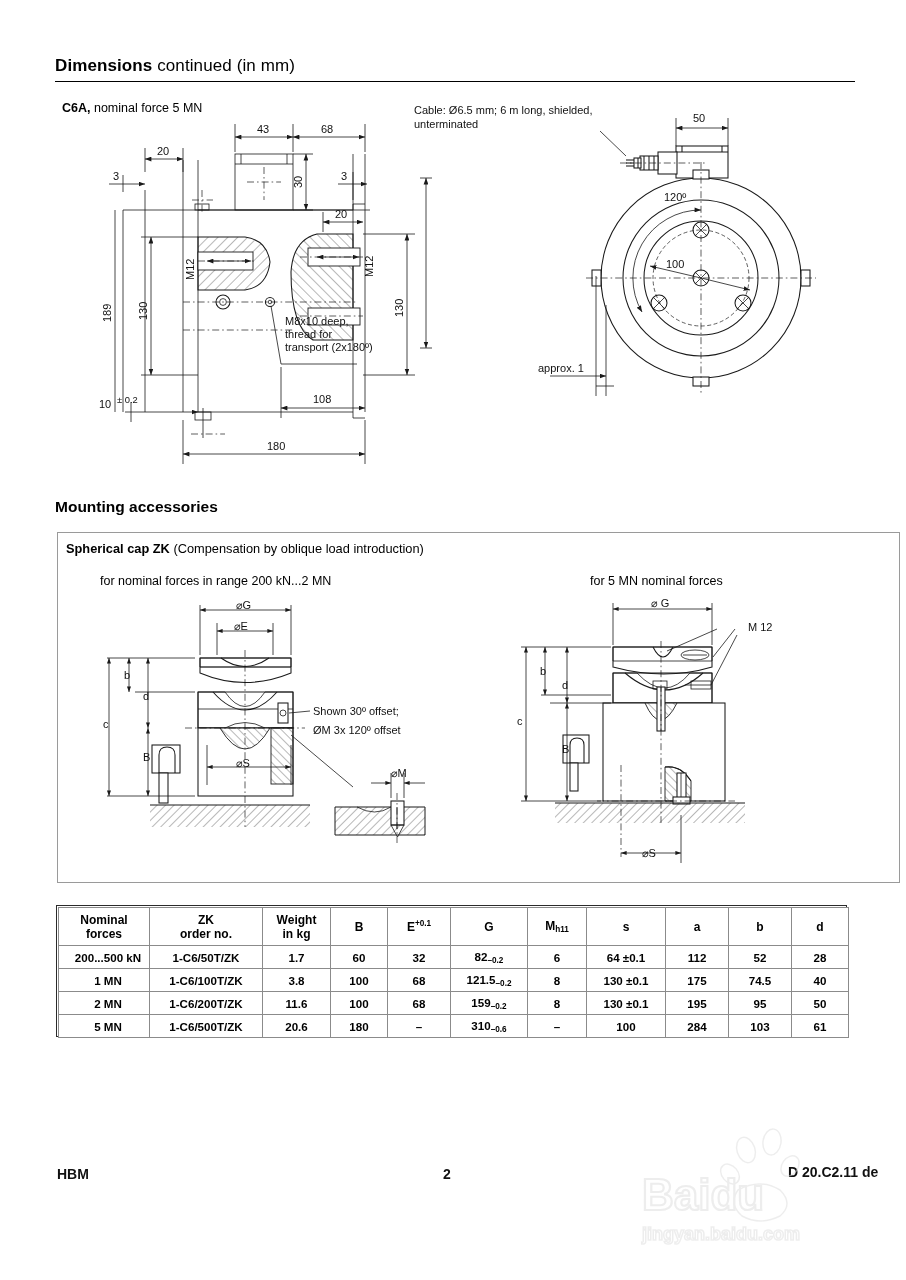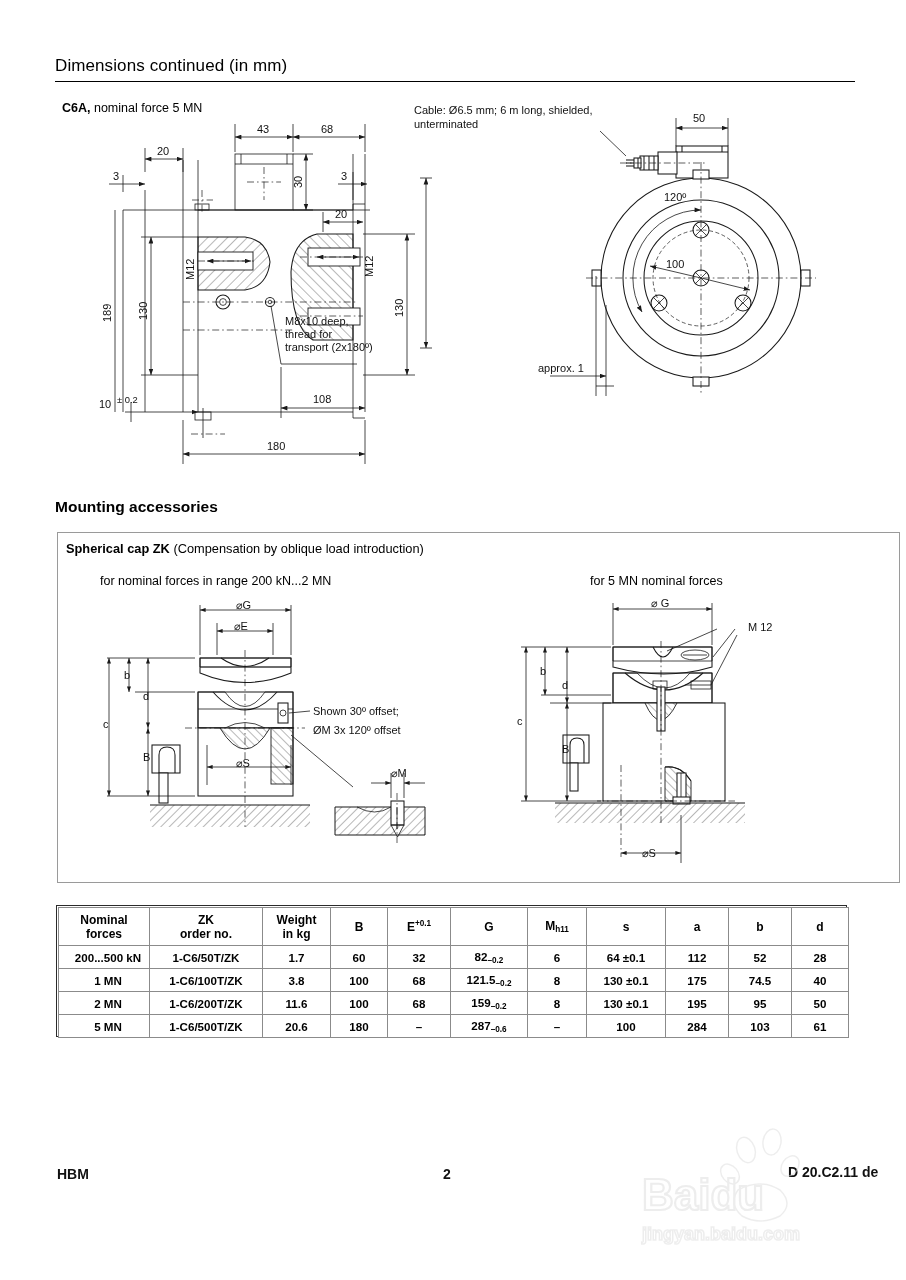--- a/index.html
+++ b/index.html
@@ -5,21 +5,21 @@
   html,body{margin:0;padding:0;}
   body{
     width:906px;height:1280px;background:#fff;
     font-family:"Liberation Sans", sans-serif;
     color:#000;position:relative;overflow:hidden;
   }
   .page{position:absolute;left:0;top:0;width:906px;height:1280px;}
 
   
   .hdr{position:absolute;left:55px;top:56px;font-size:17px;letter-spacing:.1px;white-space:nowrap;}
-  .hdr b{font-weight:normal;}
+  .hdr b{font-weight:bold;}
   .hdr-rule{position:absolute;left:55px;top:81px;width:800px;height:1.4px;background:#000;}
 
   .subttl{position:absolute;left:62px;top:101px;font-size:12.5px;white-space:nowrap;}
   .subttl b{font-weight:bold;}
 
   .sect{position:absolute;left:55px;top:498px;font-size:15.5px;font-weight:bold;}
 
   
   .accbox{position:absolute;left:57px;top:532px;width:843px;height:351px;border:1.3px solid #9a9a9a;box-sizing:border-box;background:#fff;}
   .acchd{position:absolute;left:66px;top:541px;font-size:12.8px;white-space:nowrap;}
@@ -621,21 +621,21 @@
         <td>195</td>
         <td>95</td>
         <td>50</td>
       </tr>
       <tr>
         <td class="b">5 MN</td>
         <td>1-C6/500T/ZK</td>
         <td>20.6</td>
         <td>180</td>
         <td>–</td>
-        <td><span>287</span><sub>–0.6</sub></td>
+        <td><span>310</span><sub>–0.6</sub></td>
         <td>–</td>
         <td>100</td>
         <td>284</td>
         <td>103</td>
         <td>61</td>
       </tr>
     </tbody>
   </table>
 
   <div class="ft ft-l">HBM</div>

